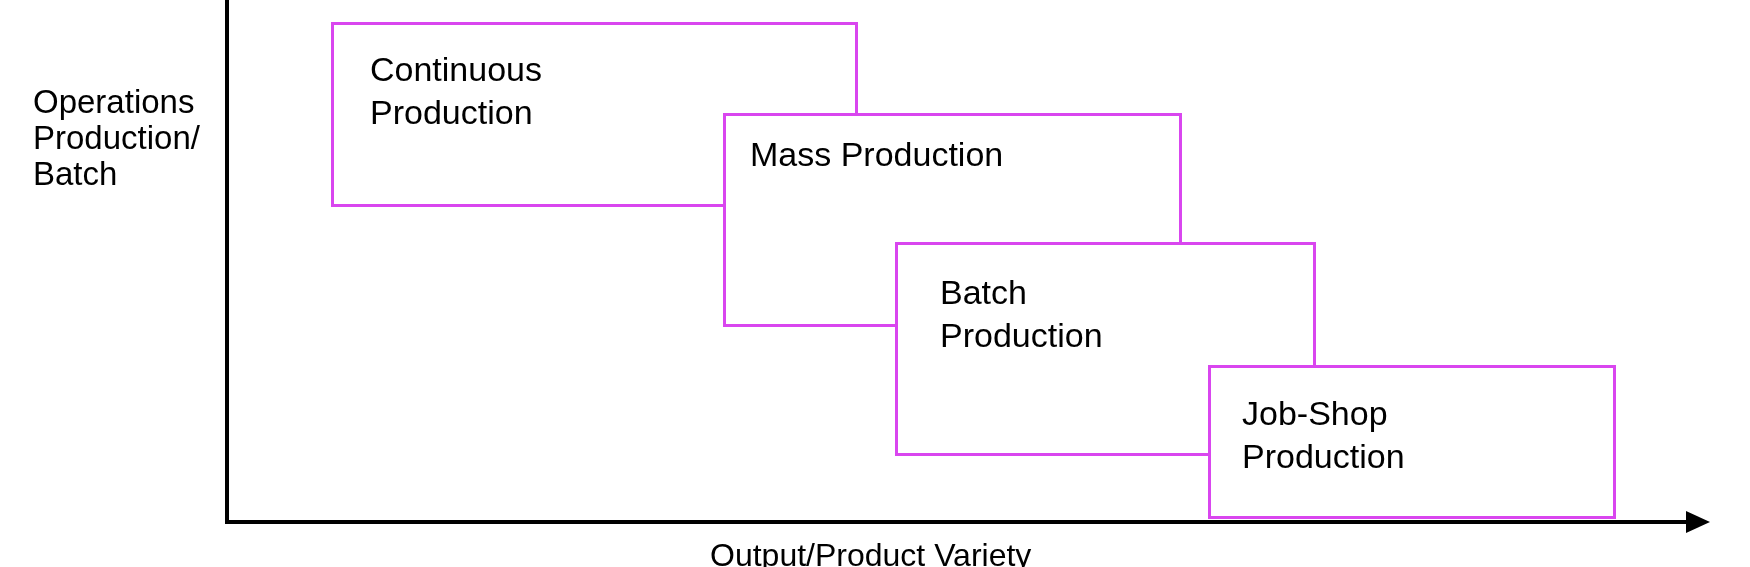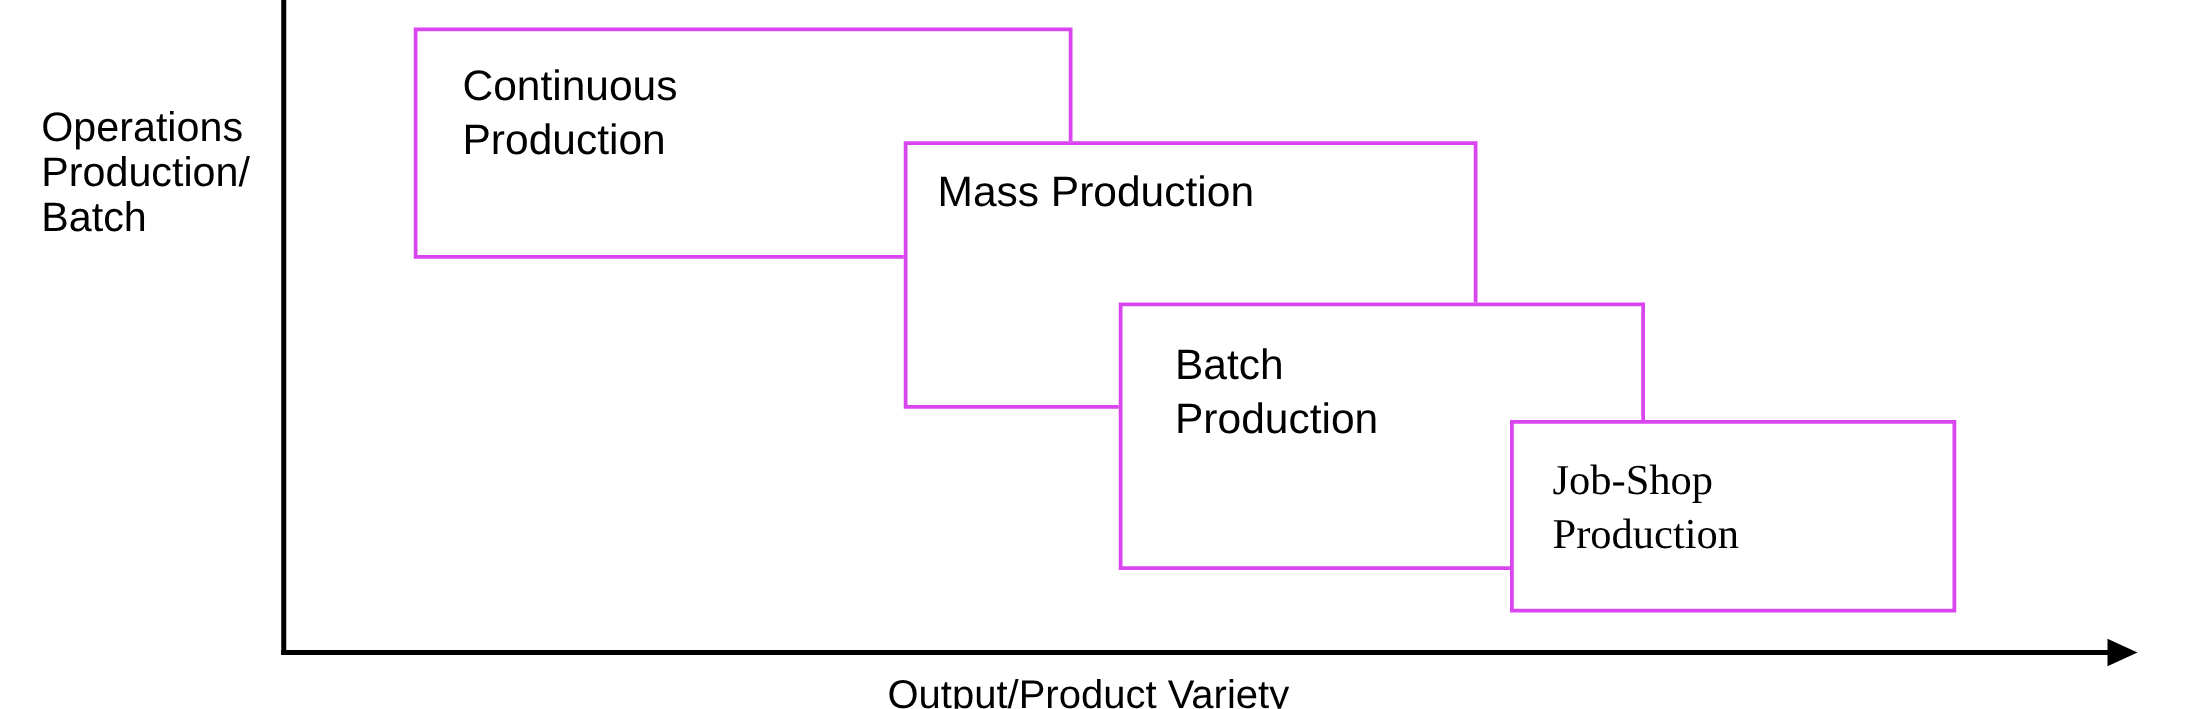--- a/index.html
+++ b/index.html
@@ -48,21 +48,21 @@
     background: #ffffff;
     border: 3px solid #d946ef;
     box-sizing: border-box;
     font-size: 34px; line-height: 43px;
     white-space: nowrap;
   }
   .pbox span { display: block; }
   .pbox-continuous { left: 331px; top: 22px;  width: 527px; height: 185px; padding: 23px 0 0 36px; }
   .pbox-mass       { left: 683px; top: 113px; width: 459px; height: 214px; padding: 17px 0 0 24px; margin-left: 40px; }
   .pbox-batch      { left: 895px; top: 242px; width: 421px; height: 214px; padding: 26px 0 0 42px; }
-  .pbox-jobshop    { left: 1208px; top: 336px; width: 357px; height: 154px; padding: 24px 0 0 31px; font-family: Liberation Serif, serif; }
+  .pbox-jobshop    { left: 1208px; top: 365px; width: 408px; height: 154px; padding: 24px 0 0 31px; }
 </style>
 </head>
 <body>
 
 <div class="abs y-axis-line"></div>
 <div class="abs x-axis-line"></div>
 <div class="abs x-axis-arrowhead"></div>
 
 <div class="abs y-axis-label">
   <span>Operations</span>

